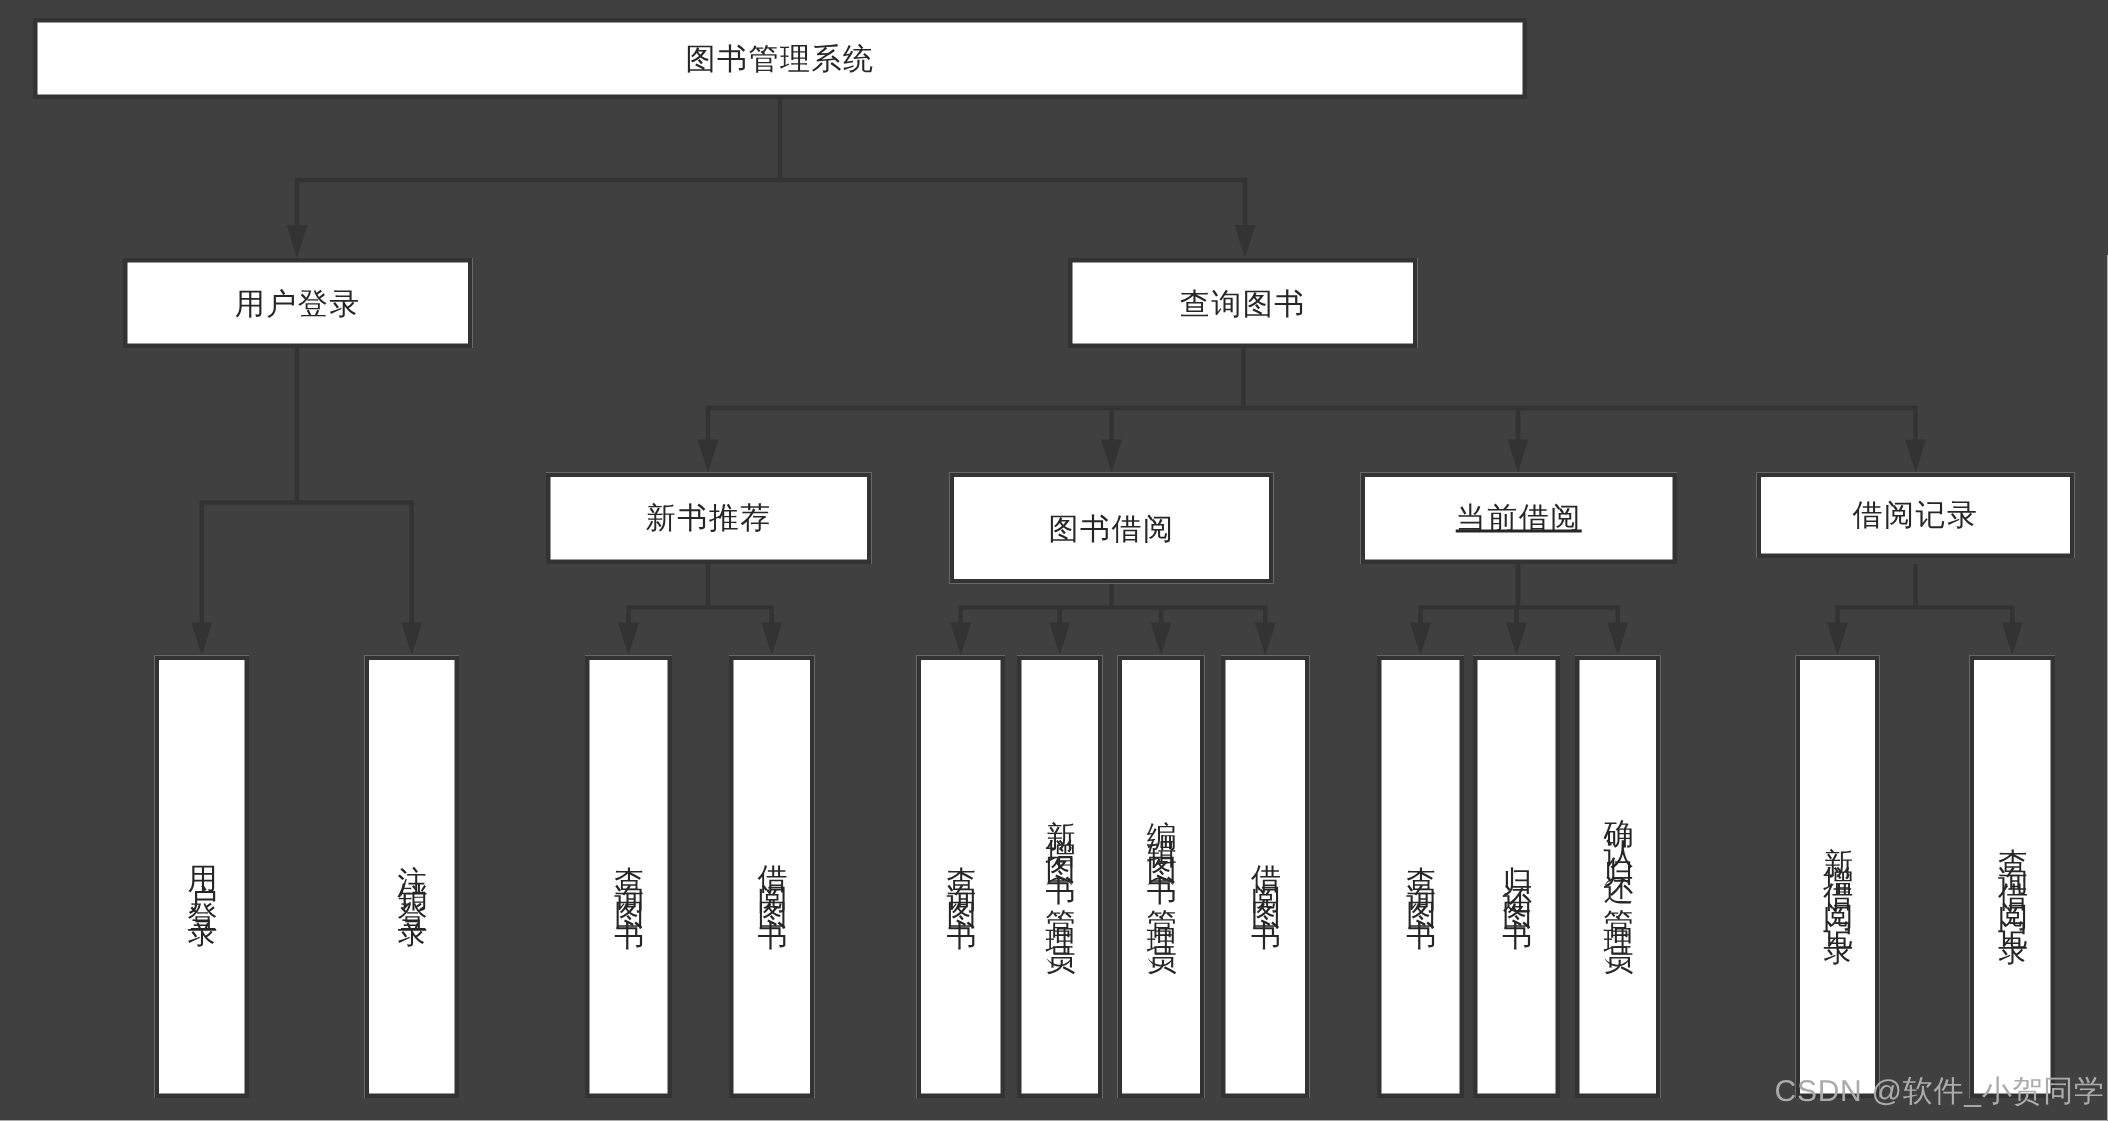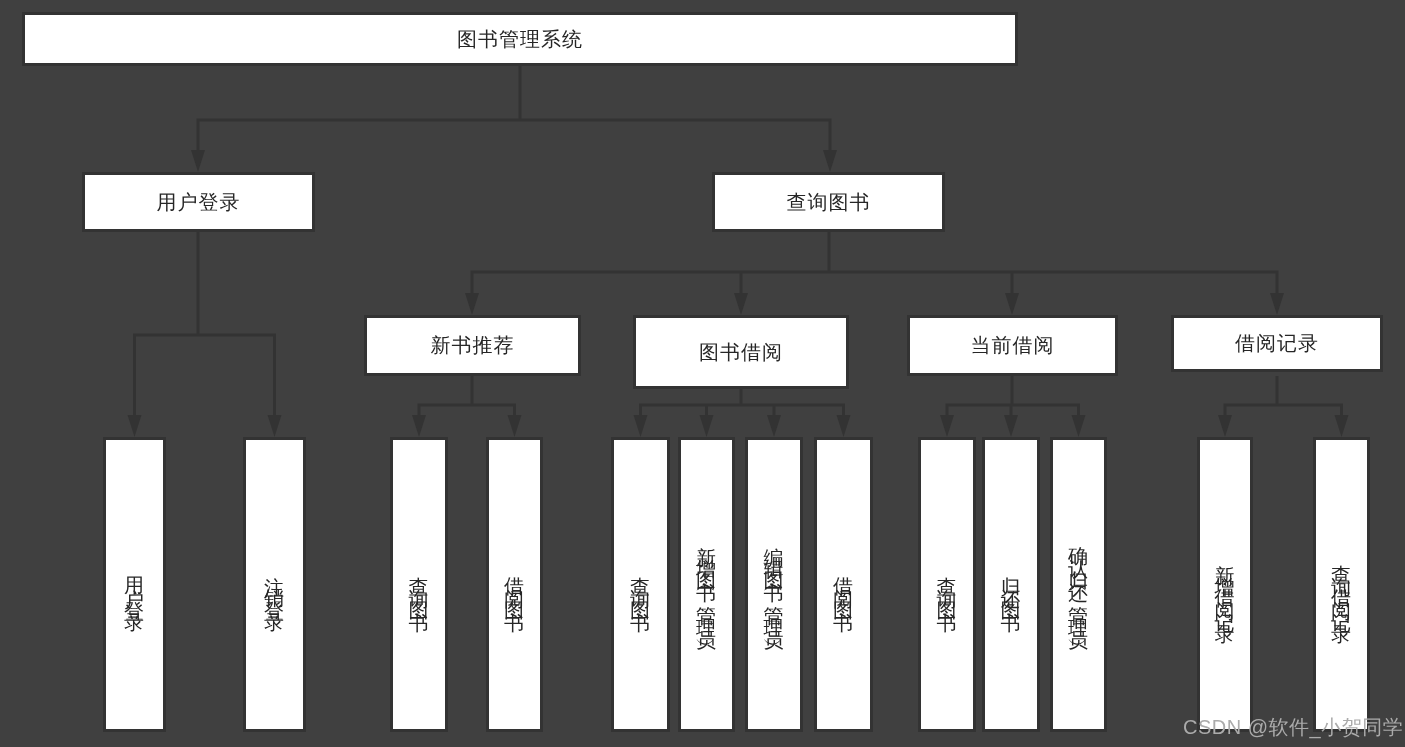--- a/index.html
+++ b/index.html
@@ -41,21 +41,21 @@
     white-space: nowrap;
   }
   
   .n-root  { left: 22px;   top: 12px;  width: 996px; height: 54px; }
   
   .n-login { left: 82px;   top: 172px; width: 233px; height: 60px; }
   .n-mgmt  { left: 712px;  top: 172px; width: 233px; height: 60px; }
   
   .n-rec   { left: 364px;  top: 315px; width: 217px; height: 61px; font-family: Liberation Mono, monospace; }
   .n-bor   { left: 633px;  top: 315px; width: 216px; height: 74px; }
-  .n-cur   { left: 907px;  top: 315px; width: 211px; height: 61px; }
+  .n-cur   { left: 907px;  top: 315px; width: 211px; height: 61px; text-decoration: underline; }
   .n-recd  { left: 1171px; top: 315px; width: 212px; height: 57px; }
   
   .leaf    { top: 437px; height: 295px; }
   .lf-1  { left: 103px;  width: 63px; }
   .lf-2  { left: 243px;  width: 63px; }
   .lf-3  { left: 390px;  width: 58px; }
   .lf-4  { left: 486px;  width: 57px; }
   .lf-5  { left: 611px;  width: 59px; }
   .lf-6  { left: 678px;  width: 57px; }
   .lf-7  { left: 745px;  width: 58px; }

